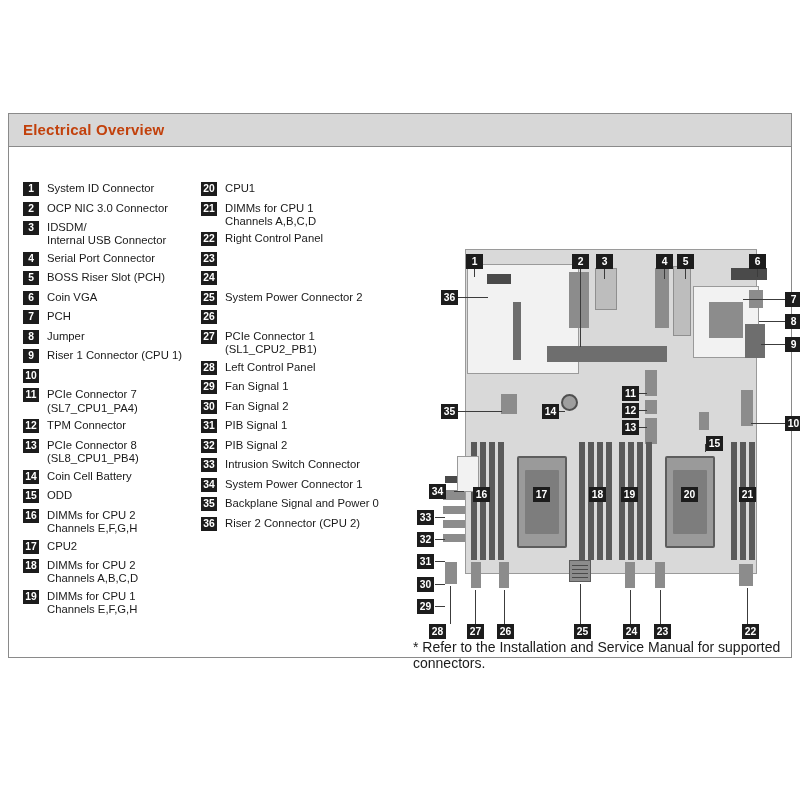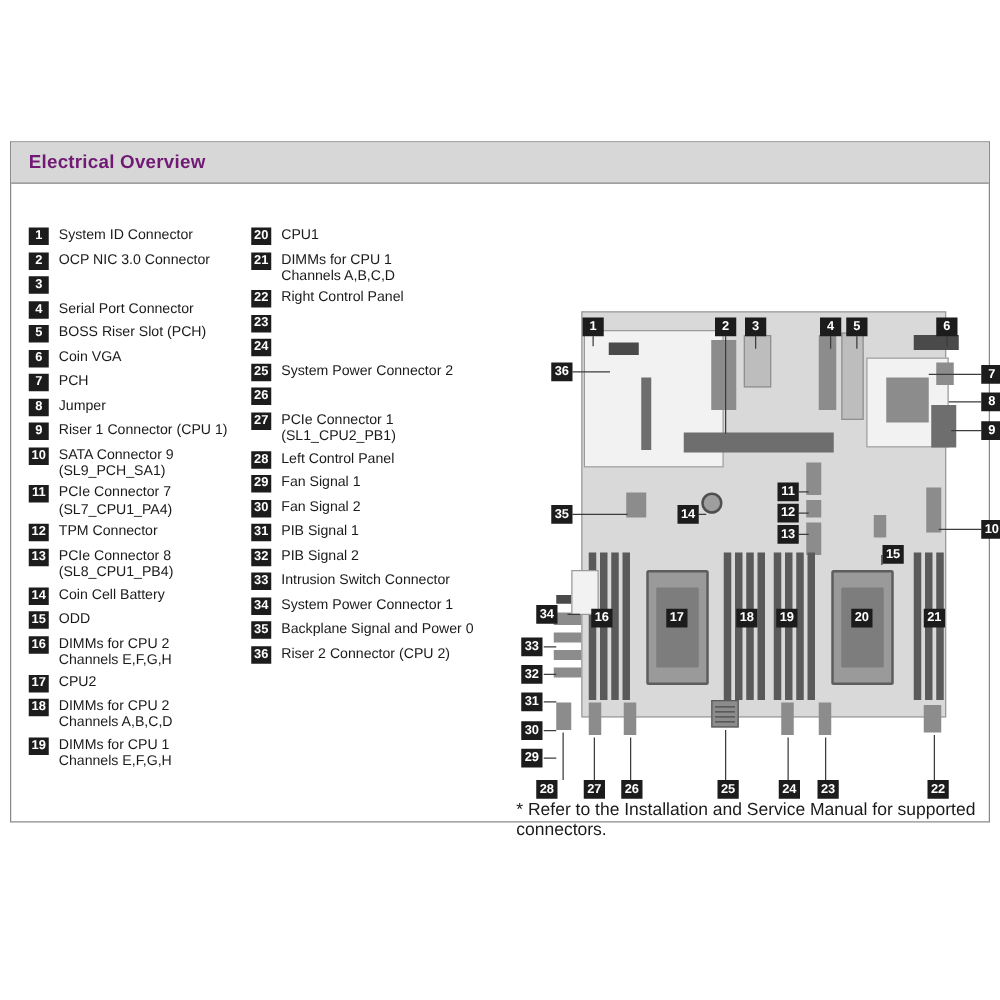--- a/index.html
+++ b/index.html
@@ -35,21 +35,21 @@
     background: #d7d7d7;
     border-bottom: 1px solid #8a8a8a;
     box-sizing: border-box;
   }
   .panel-header .title {
     position: absolute;
     left: 14px;
     top: 7px;
     font-size: 15px;
     font-weight: bold;
-    color: #701a75;
+    color: #c2410c;
     letter-spacing: .2px;
   }
   .section-title {
     position: absolute;
     left: 14px;
     top: 43px;
     font-size: 14.5px;
     font-weight: bold;
     color: #1a1a1a;
   }
@@ -198,20 +198,22 @@
       <div class="legend-item">
           <span class="num-box">1</span>
           <span class="legend-label">System ID Connector</span>
         </div>
       <div class="legend-item">
           <span class="num-box">2</span>
           <span class="legend-label">OCP NIC 3.0 Connector</span>
         </div>
       <div class="legend-item">
           <span class="num-box">3</span>
+          <span class="legend-label">IDSDM/
+Internal USB Connector</span>
         </div>
       <div class="legend-item">
           <span class="num-box">4</span>
           <span class="legend-label">Serial Port Connector</span>
         </div>
       <div class="legend-item">
           <span class="num-box">5</span>
           <span class="legend-label">BOSS Riser Slot (PCH)</span>
         </div>
       <div class="legend-item">
@@ -225,22 +227,20 @@
       <div class="legend-item">
           <span class="num-box">8</span>
           <span class="legend-label">Jumper</span>
         </div>
       <div class="legend-item">
           <span class="num-box">9</span>
           <span class="legend-label">Riser 1 Connector (CPU 1)</span>
         </div>
       <div class="legend-item">
           <span class="num-box">10</span>
-          <span class="legend-label">SATA Connector 9
-(SL9_PCH_SA1)</span>
         </div>
       <div class="legend-item">
           <span class="num-box">11</span>
           <span class="legend-label">PCIe Connector 7
 (SL7_CPU1_PA4)</span>
         </div>
       <div class="legend-item">
           <span class="num-box">12</span>
           <span class="legend-label">TPM Connector</span>
         </div>

